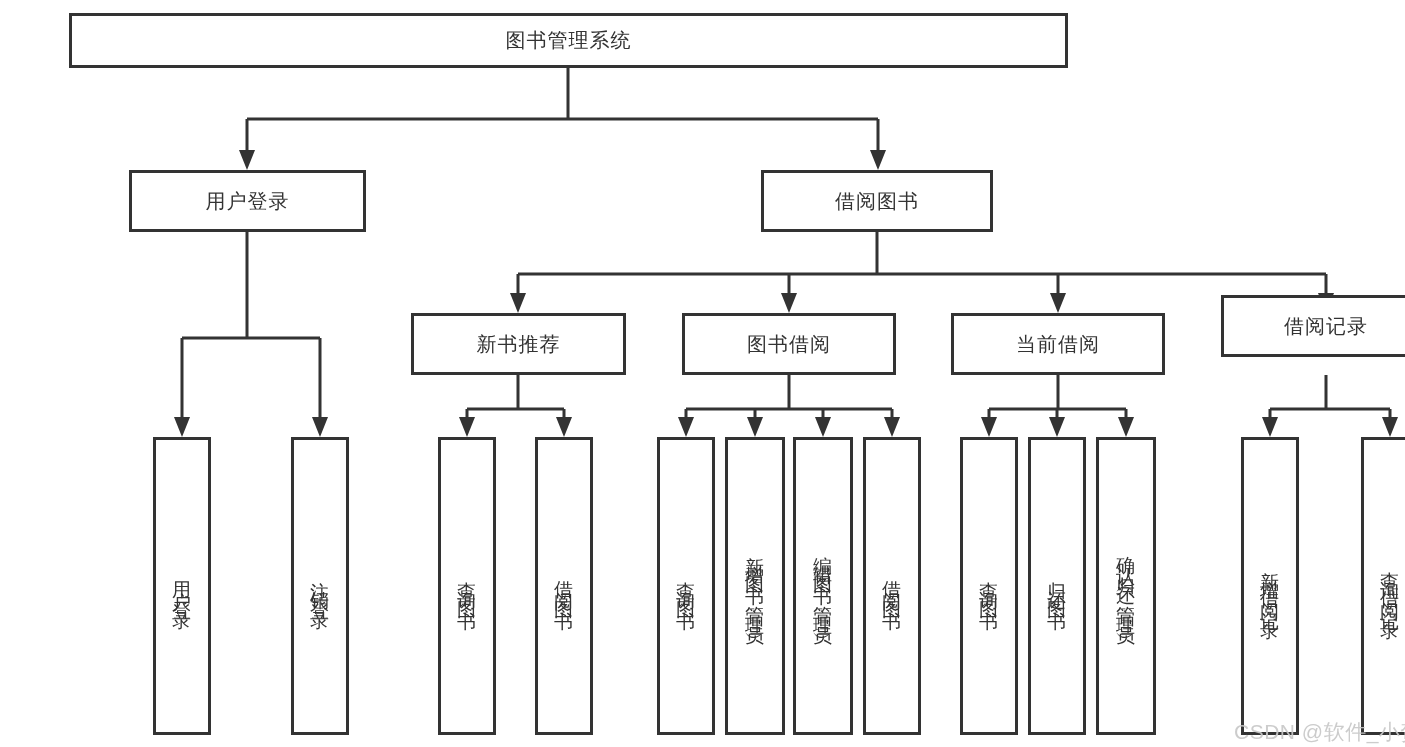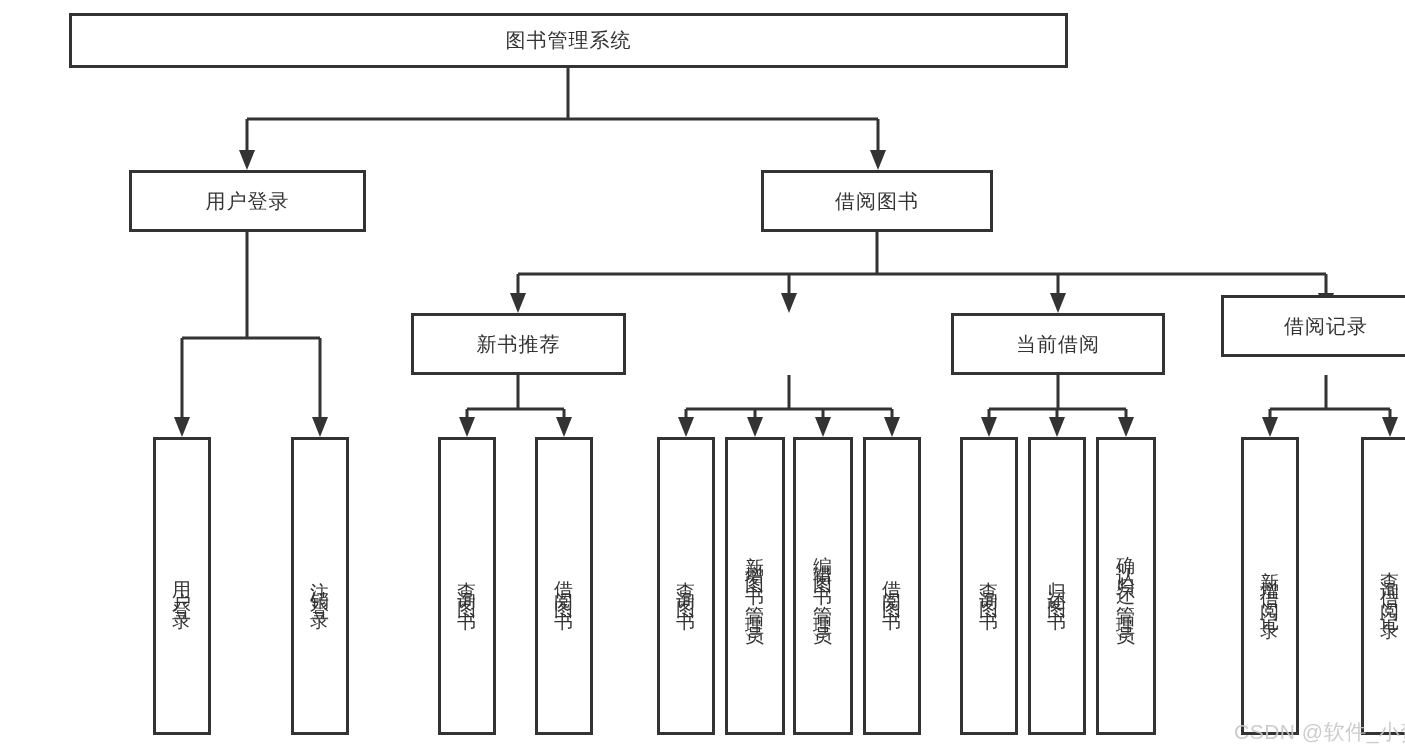--- a/index.html
+++ b/index.html
@@ -122,20 +122,23 @@
   <div class="node h-node" style="left:81px;top:170px;width:237px;height:62px;">
     <span class="label">用户登录</span>
   </div>
   <div class="node h-node" style="left:713px;top:170px;width:232px;height:62px;">
     <span class="label">借阅图书</span>
   </div>
 
   <div class="node h-node" style="left:363px;top:313px;width:215px;height:62px;">
     <span class="label">新书推荐</span>
   </div>
+  <div class="node h-node" style="left:634px;top:313px;width:214px;height:62px;">
+    <span class="label">图书借阅</span>
+  </div>
   <div class="node h-node" style="left:903px;top:313px;width:214px;height:62px;">
     <span class="label">当前借阅</span>
   </div>
   <div class="node h-node" style="left:1173px;top:295px;width:210px;height:62px;">
     <span class="label">借阅记录</span>
   </div>
 
   <div class="node v-node" style="left:105px;top:437px;width:58px;height:298px;">
     <span class="vlabel">用户登录</span>
   </div>

